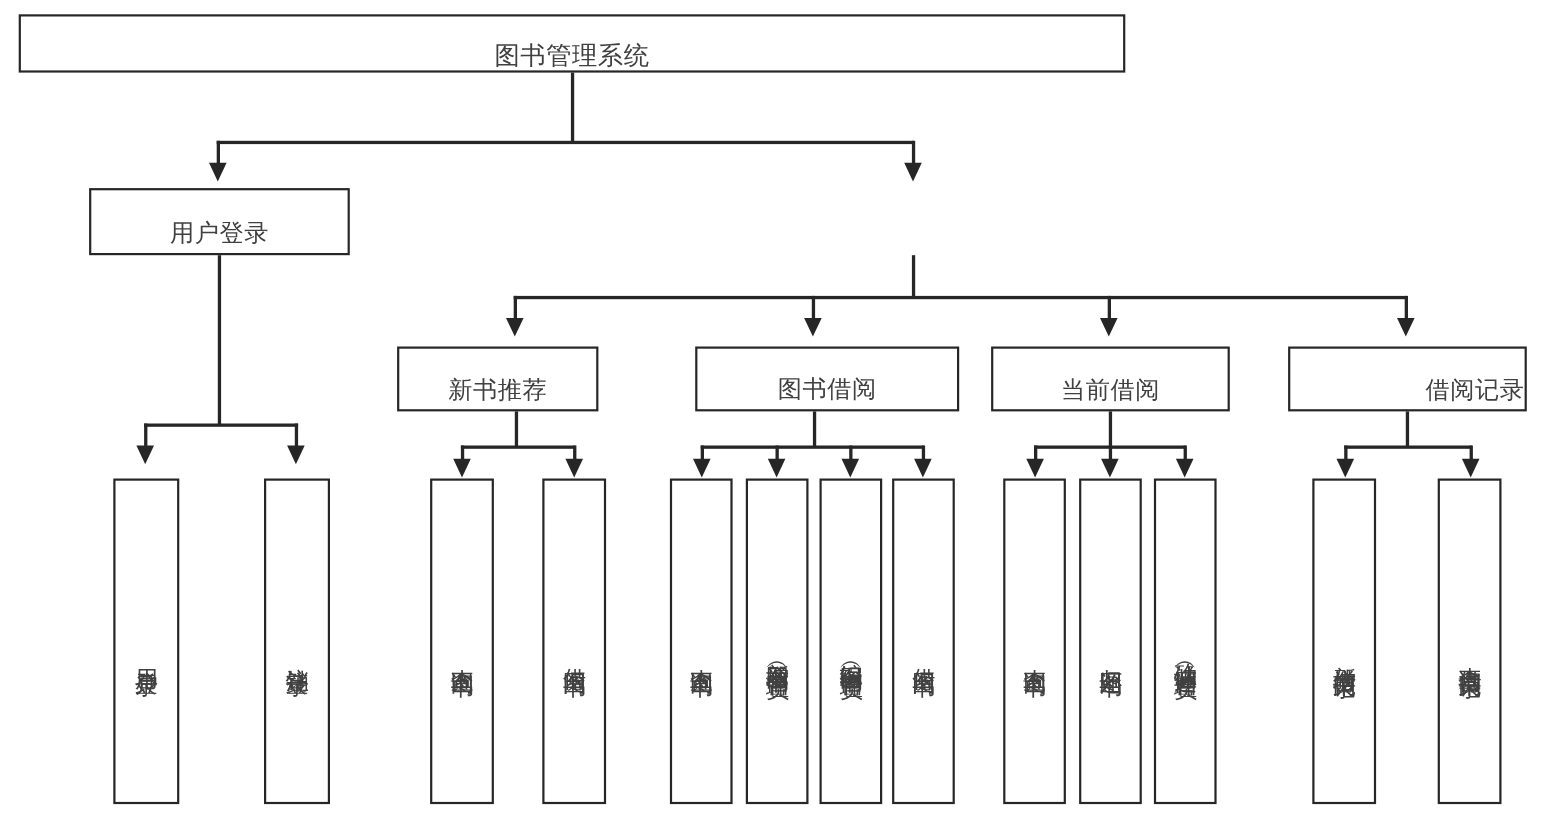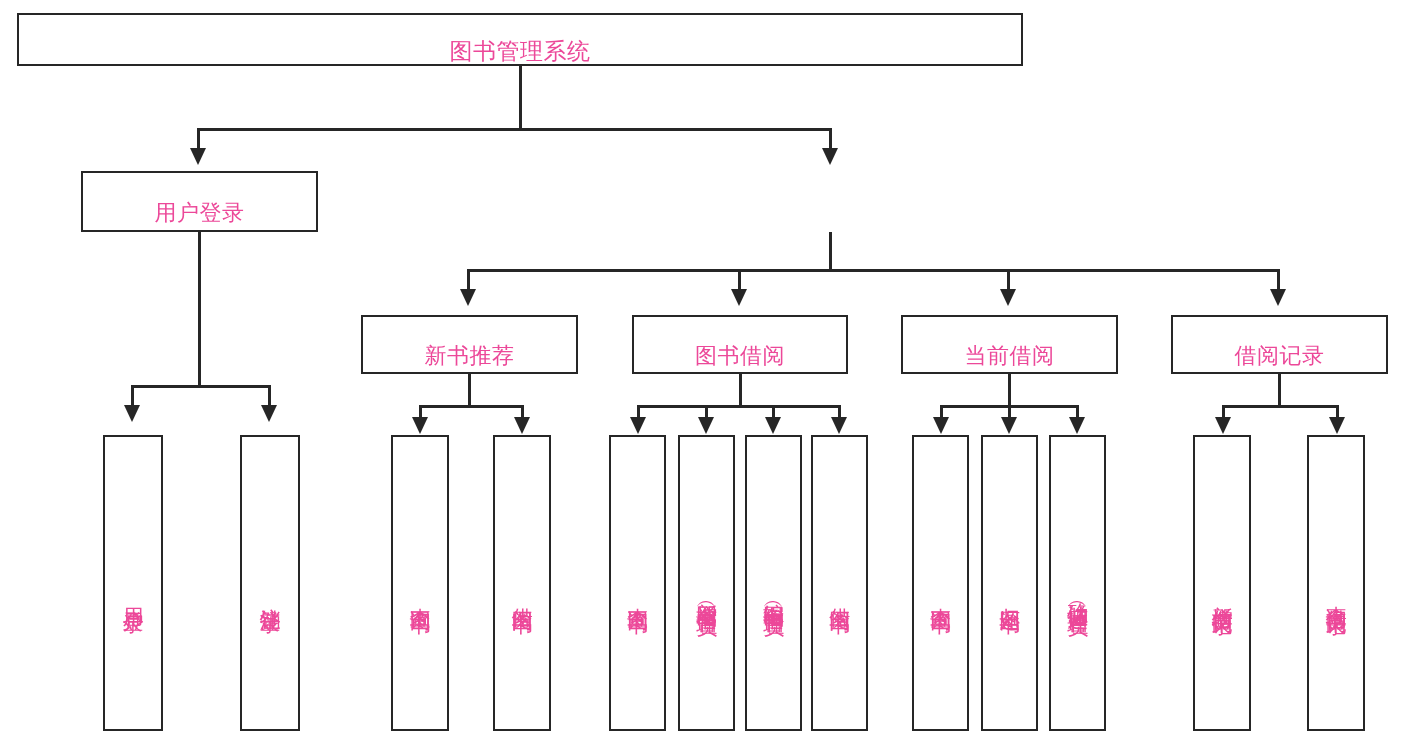--- a/index.html
+++ b/index.html
@@ -27,21 +27,21 @@
     background: #ffffff;
     border: 2.5px solid #262626;
     display: flex;
     align-items: center;
     justify-content: center;
     text-align: center;
   }
   .node .node-label {
     font-size: 22px;
     line-height: 1.15;
-    color: #ec4899;
+    color: #404040;
     letter-spacing: 0.5px;
     white-space: nowrap;
     margin-top: 23px;
   }
 
   
   .node.root .node-label { font-size: 23px; }
 
   
   .node.leaf {
@@ -118,30 +118,30 @@
   <div class="edge h" style="left:467px; top:269px; width:812px; height:2.5px;"></div>
   <div class="edge v" style="left:467px; top:269px; width:2.5px; height:22px;"></div>
   <div class="edge v" style="left:738px; top:269px; width:2.5px; height:22px;"></div>
   <div class="edge v" style="left:1007px; top:269px; width:2.5px; height:22px;"></div>
   <div class="edge v" style="left:1277px; top:269px; width:2.5px; height:22px;"></div>
   <div class="arrow" style="left:460px; top:289px;"></div>
   <div class="arrow" style="left:731px; top:289px;"></div>
   <div class="arrow" style="left:1000px; top:289px;"></div>
   <div class="arrow" style="left:1270px; top:289px;"></div>
 
-  <div class="node" style="left:361px; top:315px; width:217px; height:59px;text-align:right;">
+  <div class="node" style="left:361px; top:315px; width:183px; height:59px;text-align:right;">
     <span class="node-label">新书推荐</span>
   </div>
-  <div class="node" style="left:632px; top:315px; width:216px; height:59px;">
+  <div class="node" style="left:632px; top:315px; width:240px; height:59px;font-family:Liberation Mono, monospace;">
     <span class="node-label">图书借阅</span>
   </div>
   <div class="node" style="left:901px; top:315px; width:217px; height:59px;">
     <span class="node-label">当前借阅</span>
   </div>
-  <div class="node" style="left:1171px; top:315px; width:217px; height:59px;">
+  <div class="node" style="left:1171px; top:315px; width:217px; height:59px;justify-content:flex-end;">
     <span class="node-label">借阅记录</span>
   </div>
 
   <div class="edge v" style="left:468px; top:374px; width:2.5px; height:33px;"></div>
   <div class="edge h" style="left:419px; top:405px; width:104px; height:2.5px;"></div>
   <div class="edge v" style="left:419px; top:405px; width:2.5px; height:14px;"></div>
   <div class="edge v" style="left:521px; top:405px; width:2.5px; height:14px;"></div>
   <div class="arrow" style="left:412px; top:417px;"></div>
   <div class="arrow" style="left:514px; top:417px;"></div>
 

